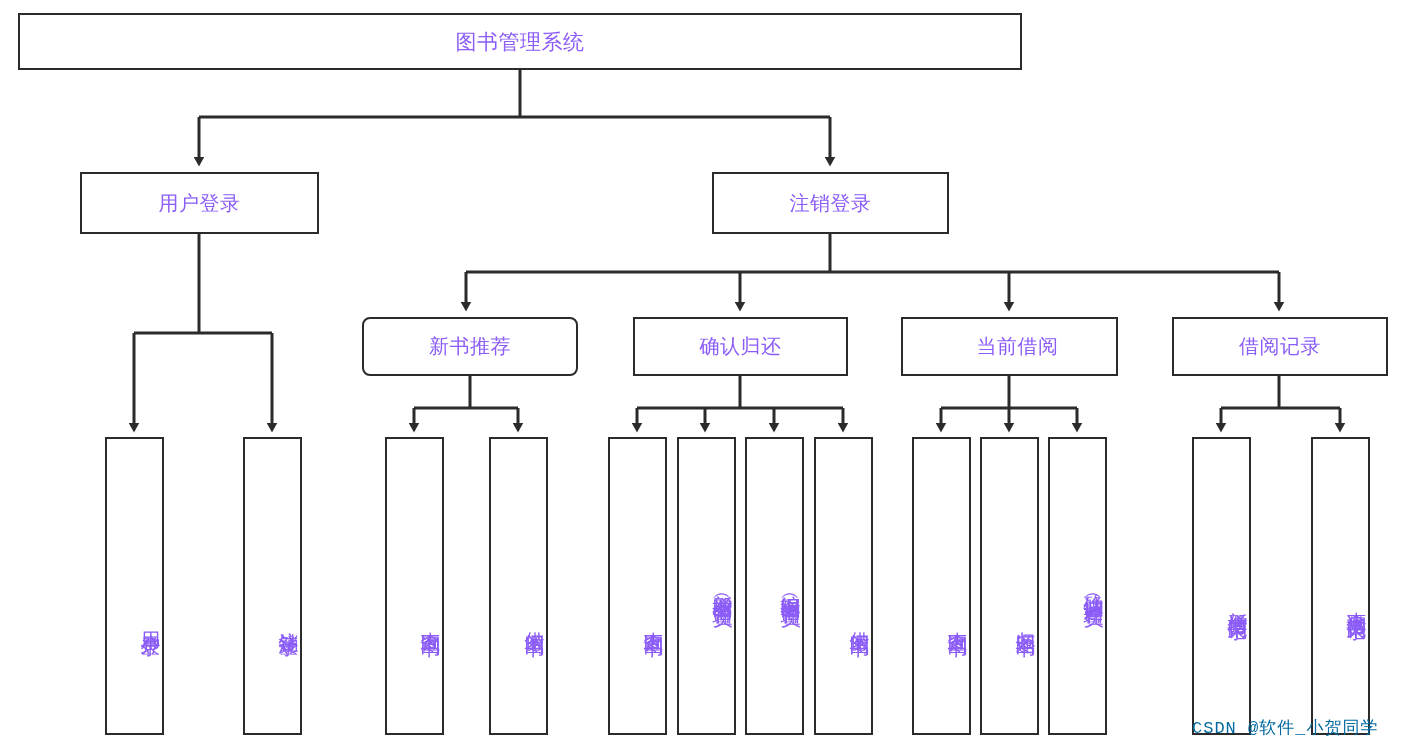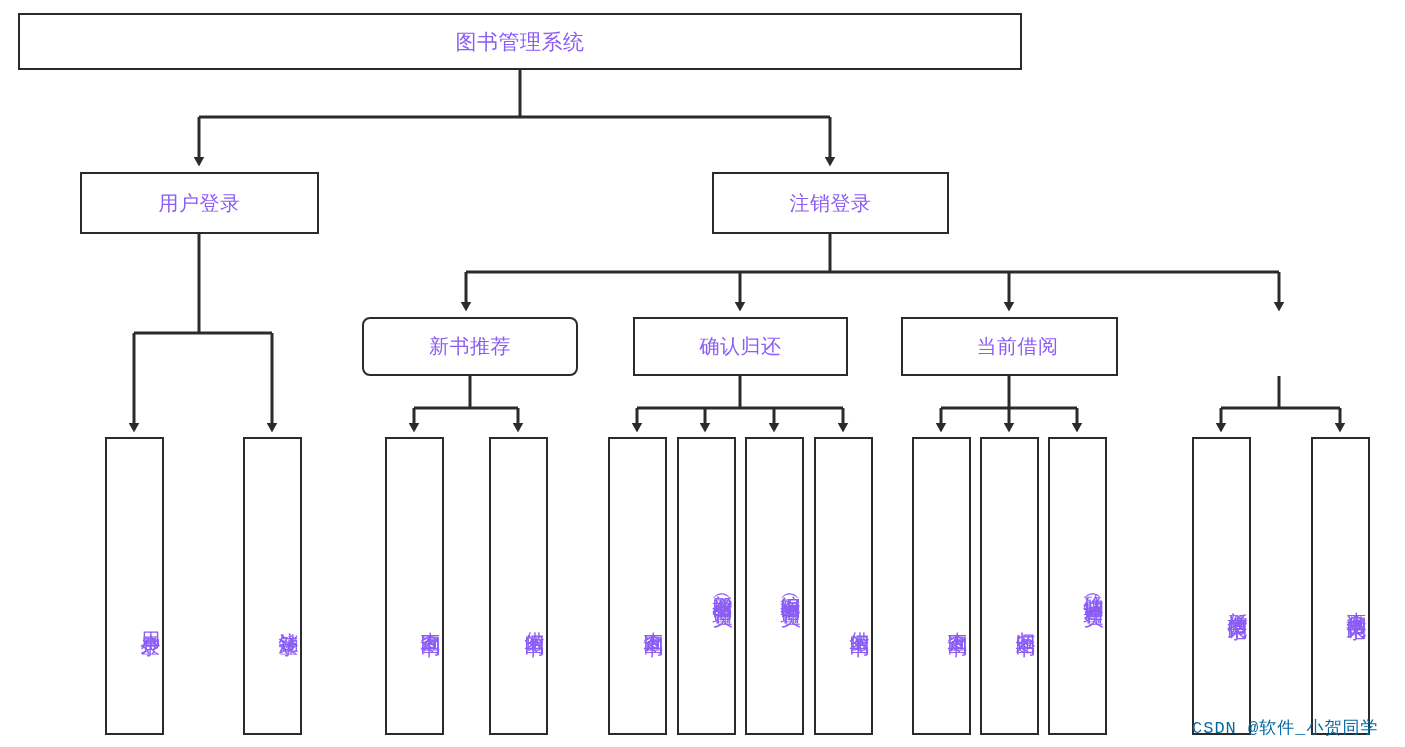--- a/index.html
+++ b/index.html
@@ -125,20 +125,21 @@
   <div class="node branch" style="left:80px; top:172px; width:239px; height:62px;">用户登录</div>
 
   <div class="node branch" style="left:712px; top:172px; width:237px; height:62px;">注销登录</div>
 
   <div class="node branch" style="left:362px; top:317px; width:216px; height:59px;border-radius:8px;">新书推荐</div>
 
   <div class="node branch" style="left:633px; top:317px; width:215px; height:59px;">确认归还</div>
 
   <div class="node branch" style="left:901px; top:317px; width:217px; height:59px;padding-left:16px;">当前借阅</div>
 
+  <div class="node branch" style="left:1172px; top:317px; width:216px; height:59px;">借阅记录</div>
 
   <div class="node leaf" style="left:105px; top:437px; width:59px; height:298px; padding-top:68px;">用户登录</div>
 
   <div class="node leaf" style="left:243px; top:437px; width:59px; height:298px; padding-top:68px;">注销登录</div>
 
   <div class="node leaf" style="left:385px; top:437px; width:59px; height:298px; padding-top:68px;">查询图书</div>
 
   <div class="node leaf" style="left:489px; top:437px; width:59px; height:298px; padding-top:68px;">借阅图书</div>
 
   <div class="node leaf" style="left:608px; top:437px; width:59px; height:298px; padding-top:68px;">查询图书</div>

